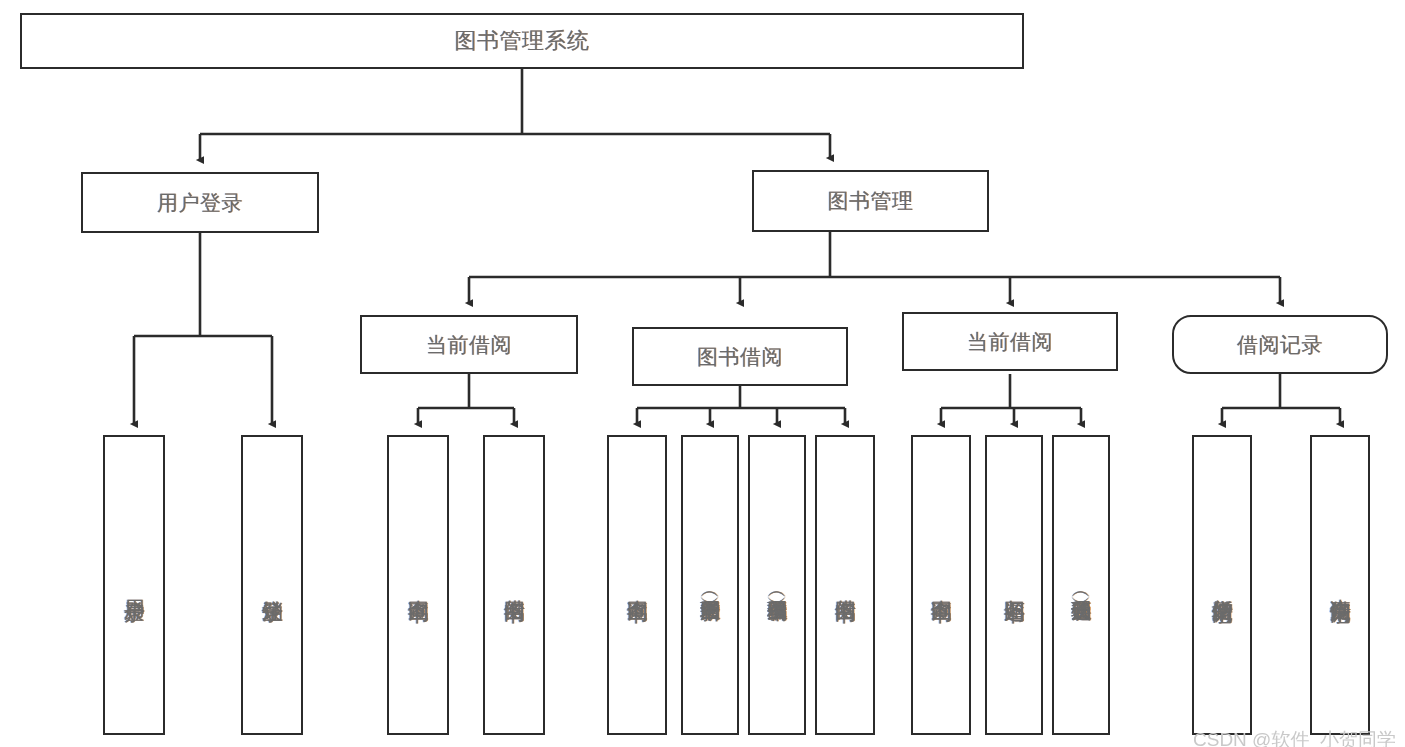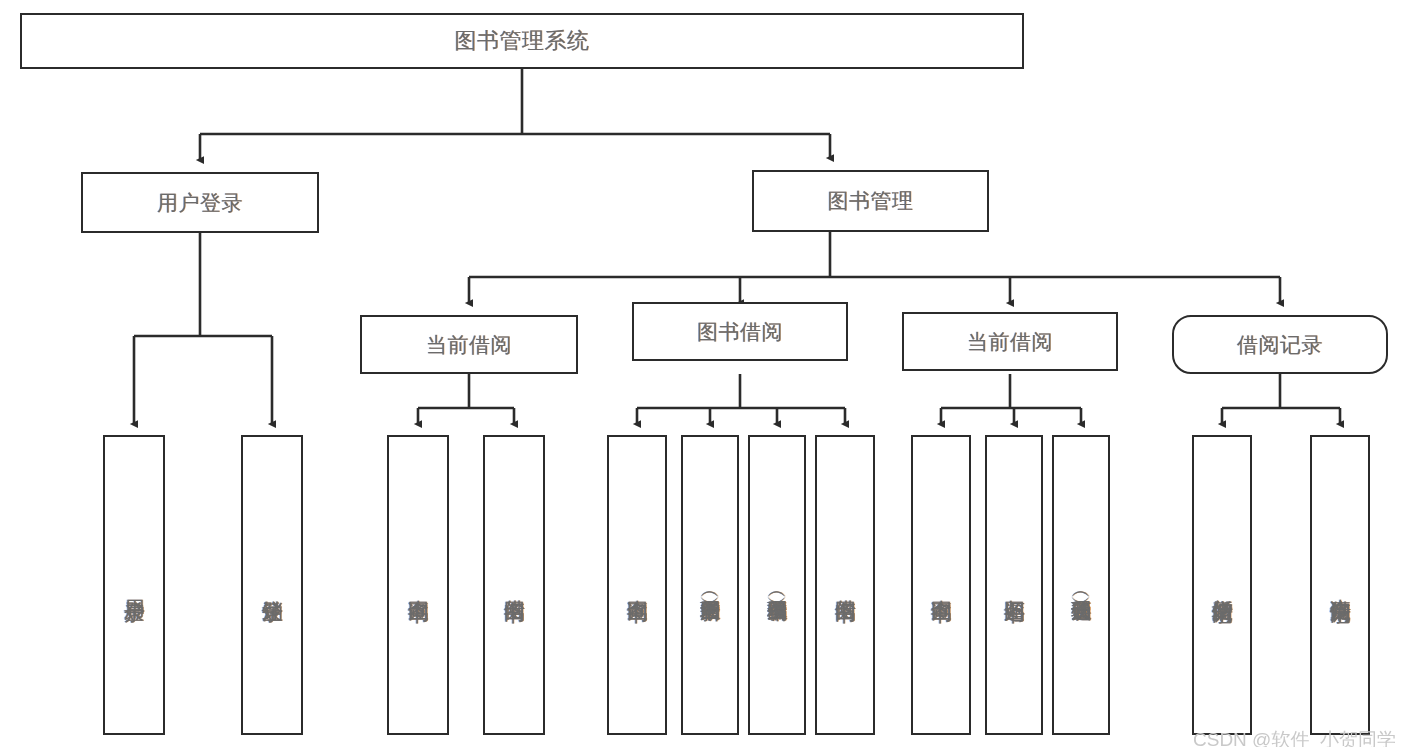--- a/index.html
+++ b/index.html
@@ -131,21 +131,21 @@
   <div class="node" id="node-l1-0" style="left: 81px; top: 172px; width: 238px; height: 61px;">
     <span class="label-h">用户登录</span>
   </div>
   <div class="node" id="node-l1-1" style="left: 711px; top: 170px; width: 237px; height: 62px; margin-left: 41px;">
     <span class="label-h">图书管理</span>
   </div>
 
   <div class="node" id="node-l2-0" style="left: 360px; top: 315px; width: 218px; height: 59px;">
     <span class="label-h">当前借阅</span>
   </div>
-  <div class="node" id="node-l2-1" style="left: 632px; top: 302px; width: 216px; height: 59px;">
+  <div class="node" id="node-l2-1" style="left: 632px; top: 327px; width: 216px; height: 59px;">
     <span class="label-h">图书借阅</span>
   </div>
   <div class="node" id="node-l2-2" style="left: 902px; top: 312px; width: 216px; height: 59px;">
     <span class="label-h">当前借阅</span>
   </div>
   <div class="node" id="node-l2-3" style="left: 1172px; top: 315px; width: 216px; height: 59px; border-radius: 19px;">
     <span class="label-h">借阅记录</span>
   </div>
 
   <div class="node leaf" id="node-leaf-0" style="left: 103px; top: 435px; width: 62px; height: 300px;">

